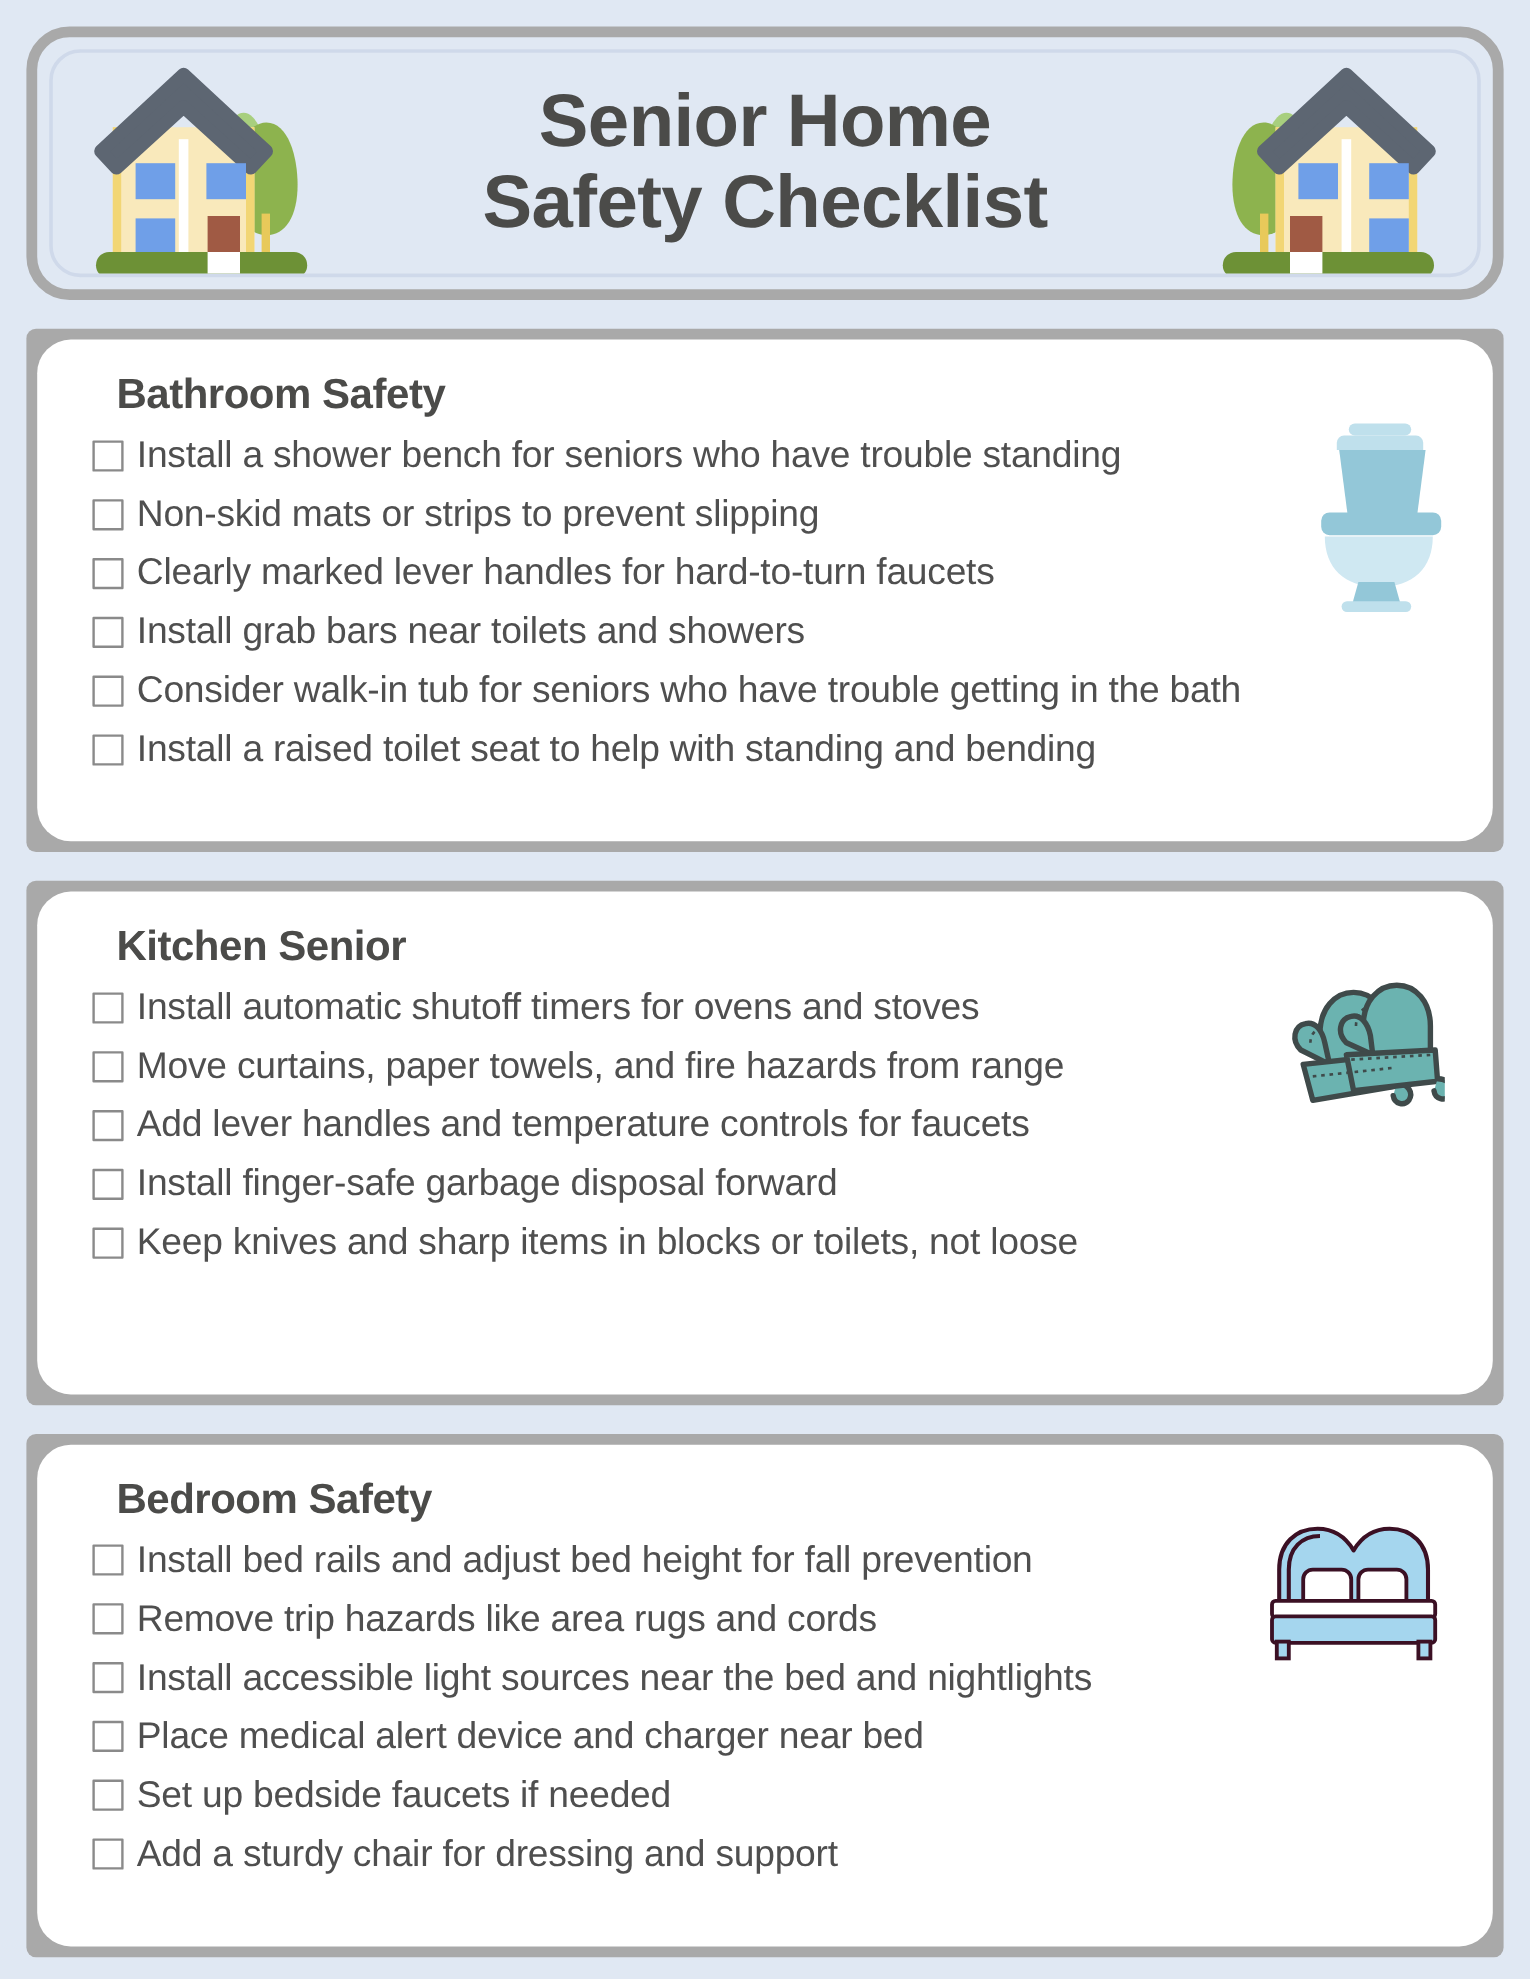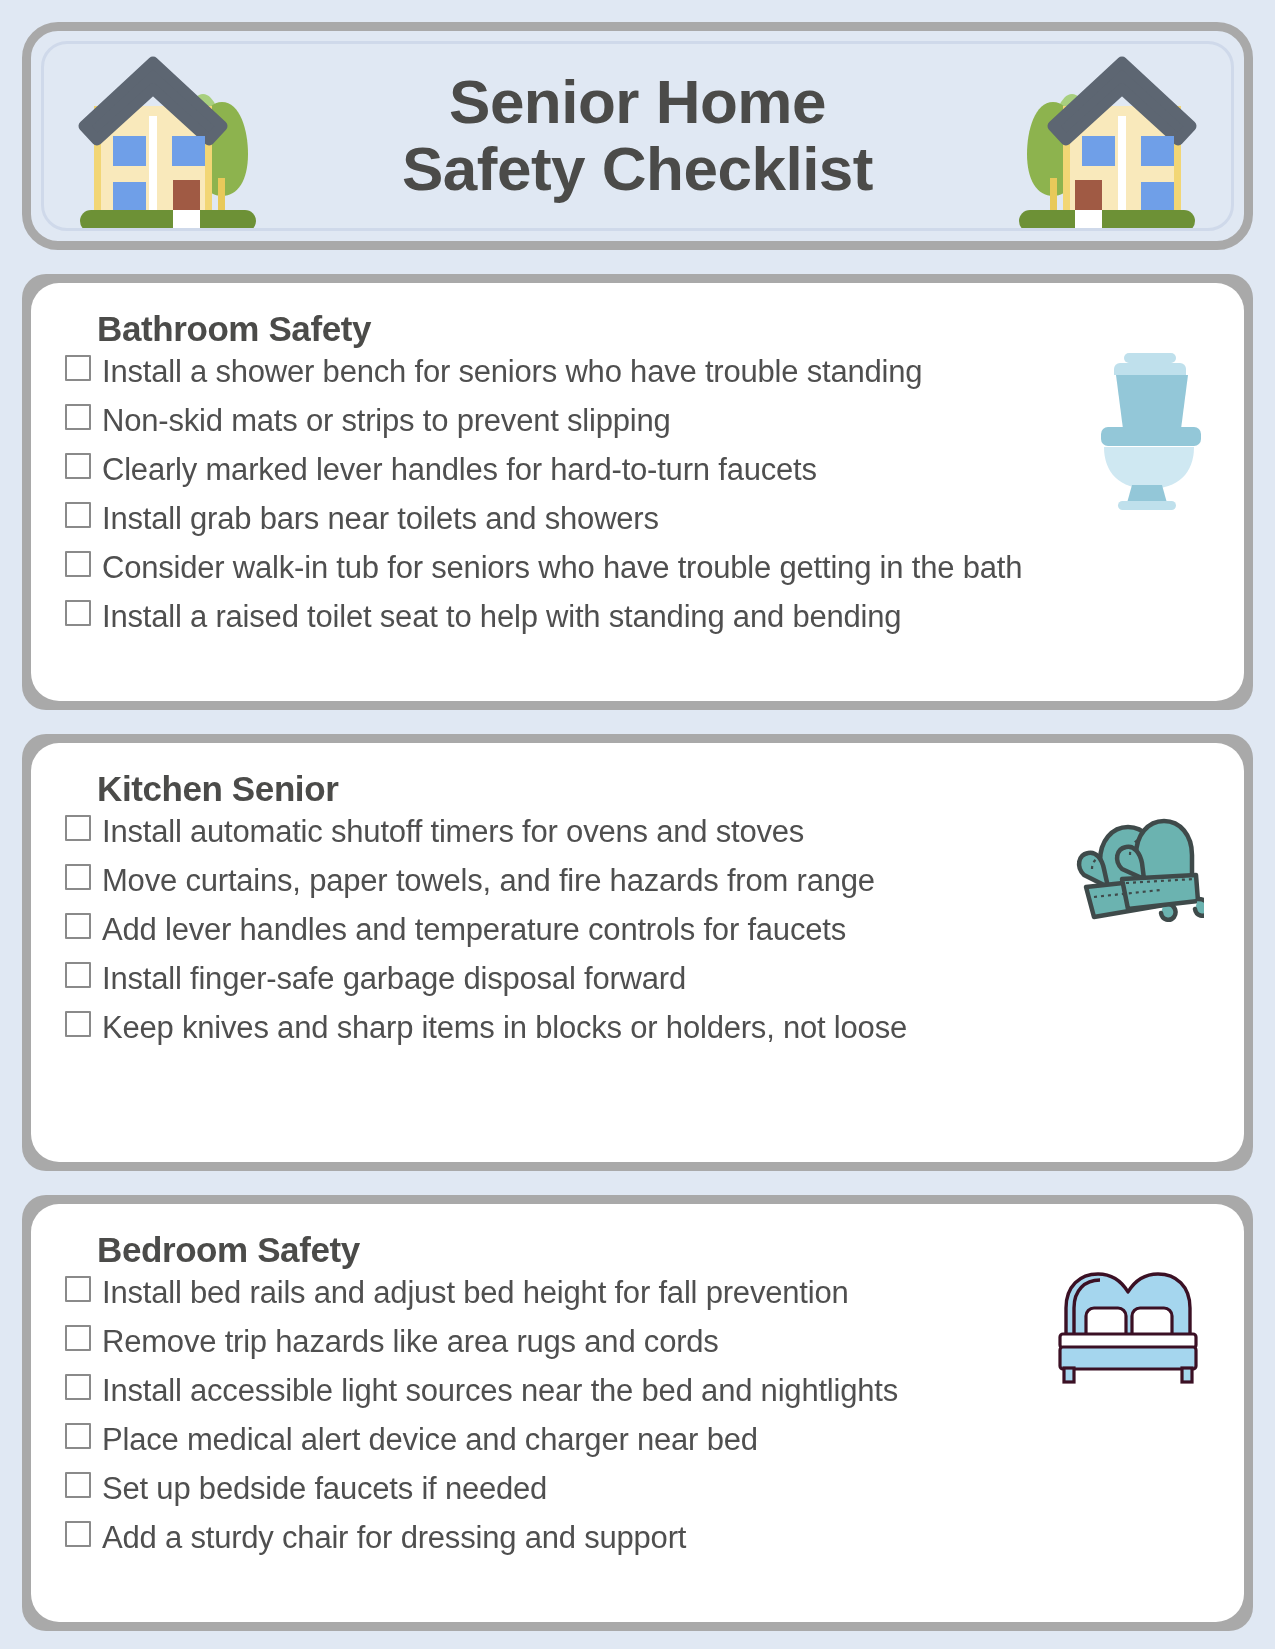--- a/index.html
+++ b/index.html
@@ -61,21 +61,21 @@
 
   .house-icon { flex: 0 0 auto; width: 192px; height: 184px; }
 
   
   .section-frame {
     flex: 1 1 auto;
     padding: 0;
     position: relative;
     background: #a9a9a9;
     border: 0;
-    border-radius: 24px;
+    border-radius: 8px;
     overflow: hidden;
   }
   .section-inner {
     position: absolute;
     top: 9px; left: 9px; right: 9px; bottom: 9px;
     background: #ffffff;
     border-radius: 28px;
     padding: 26px 34px 18px 34px;
     display: flex;
     flex-direction: column;
@@ -87,22 +87,24 @@
   .section-title {
     font-size: 35px;
     font-weight: 700;
     color: #4b4b49;
     letter-spacing: -0.4px;
     margin: 0 0 6px 32px;
   }
   .items { list-style: none; }
   .item {
     display: flex;
+    align-items: center;
     gap: 11px;
     height: 49px;
+    margin-left: 12px;
   }
   .checkbox {
     flex: 0 0 auto;
     width: 26px;
     height: 26px;
     border: 2px solid #8a8a8a;
     background: #ffffff;
     border-radius: 1px;
   }
   .item-text {
@@ -267,21 +269,21 @@
           <li class="item">
             <span class="checkbox"></span>
             <span class="item-text">Add lever handles and temperature controls for faucets</span>
           </li>
           <li class="item">
             <span class="checkbox"></span>
             <span class="item-text">Install finger-safe garbage disposal forward</span>
           </li>
           <li class="item">
             <span class="checkbox"></span>
-            <span class="item-text">Keep knives and sharp items in blocks or holders, not loose</span>
+            <span class="item-text">Keep knives and sharp items in blocks or toilets, not loose</span>
           </li>
         </ul>
       </div>
     </div>
   </div>
 
   <div class="section-frame">
     <div class="section-inner">
       <h2 class="section-title">Bedroom Safety</h2>
       <div class="section-body">

